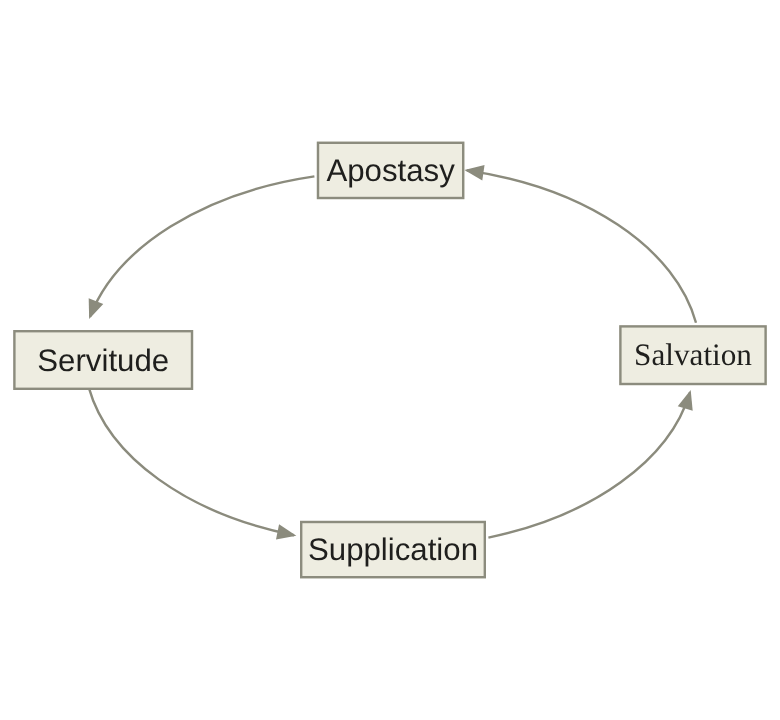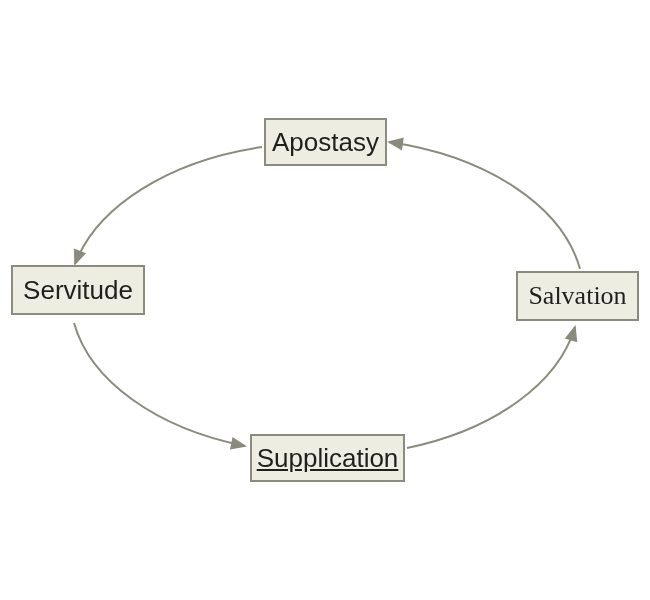--- a/index.html
+++ b/index.html
@@ -46,23 +46,23 @@
     border: 2px solid var(--node-border);
     display: flex;
     align-items: center;
     justify-content: center;
     font-size: 26px;
     line-height: 1;
     color: var(--text);
     white-space: nowrap;
   }
   .node-apostasy     { left: 264px; top: 118px; width: 123px; height: 48px; }
-  .node-servitude    { left:  11px; top: 265px; width: 134px; height: 50px; }
+  .node-servitude    { left:  11px; top: 275px; width: 150px; height: 50px; }
   .node-salvation    { left: 516px; top: 271px; width: 123px; height: 50px; font-family: Liberation Serif, serif; }
-  .node-supplication { left: 250px; top: 434px; width: 155px; height: 48px; text-decoration: underline; }
+  .node-supplication { left: 250px; top: 434px; width: 155px; height: 48px; }
 </style>
 </head>
 <body>
 
 <div class="canvas">
 
   <svg class="arrows-layer" width="650" height="600" viewBox="0 0 650 600" xmlns="http://www.w3.org/2000/svg">
     <defs>
       <marker id="arrowhead-marker" markerUnits="userSpaceOnUse" markerWidth="20" markerHeight="16" refX="15" refY="8" orient="auto">
         <path class="arrowhead-shape" d="M 1 1.5 L 17 8 L 1 14.5 Z"></path>

